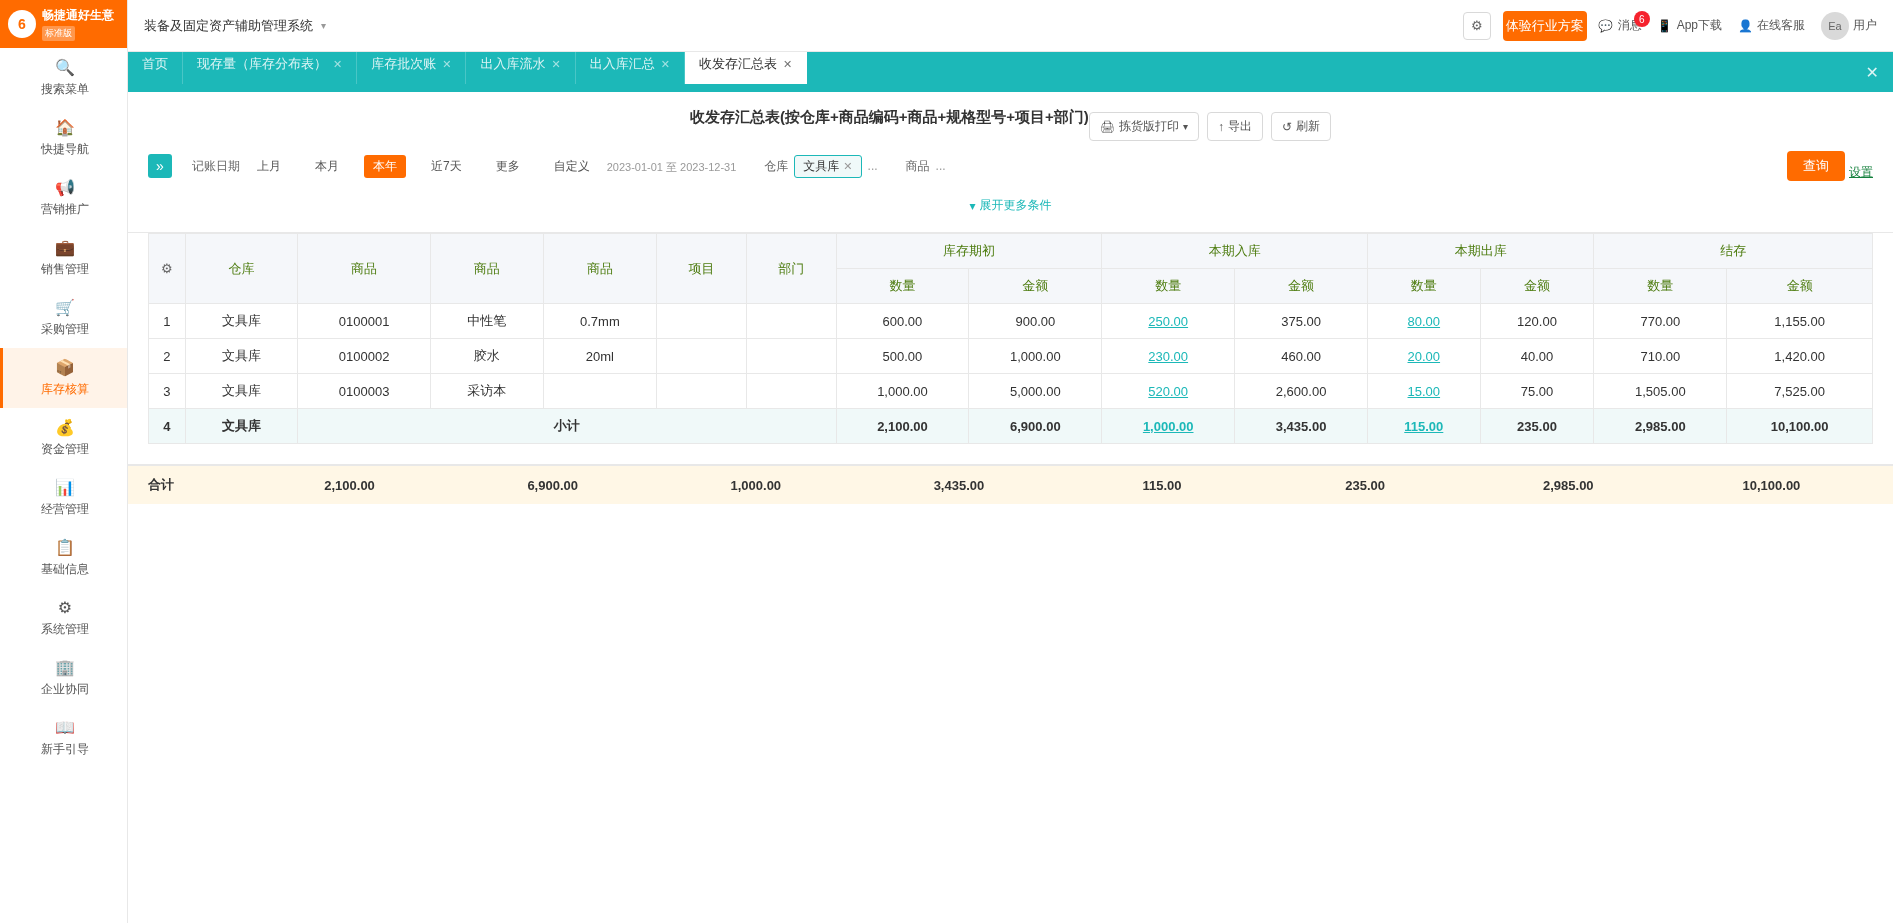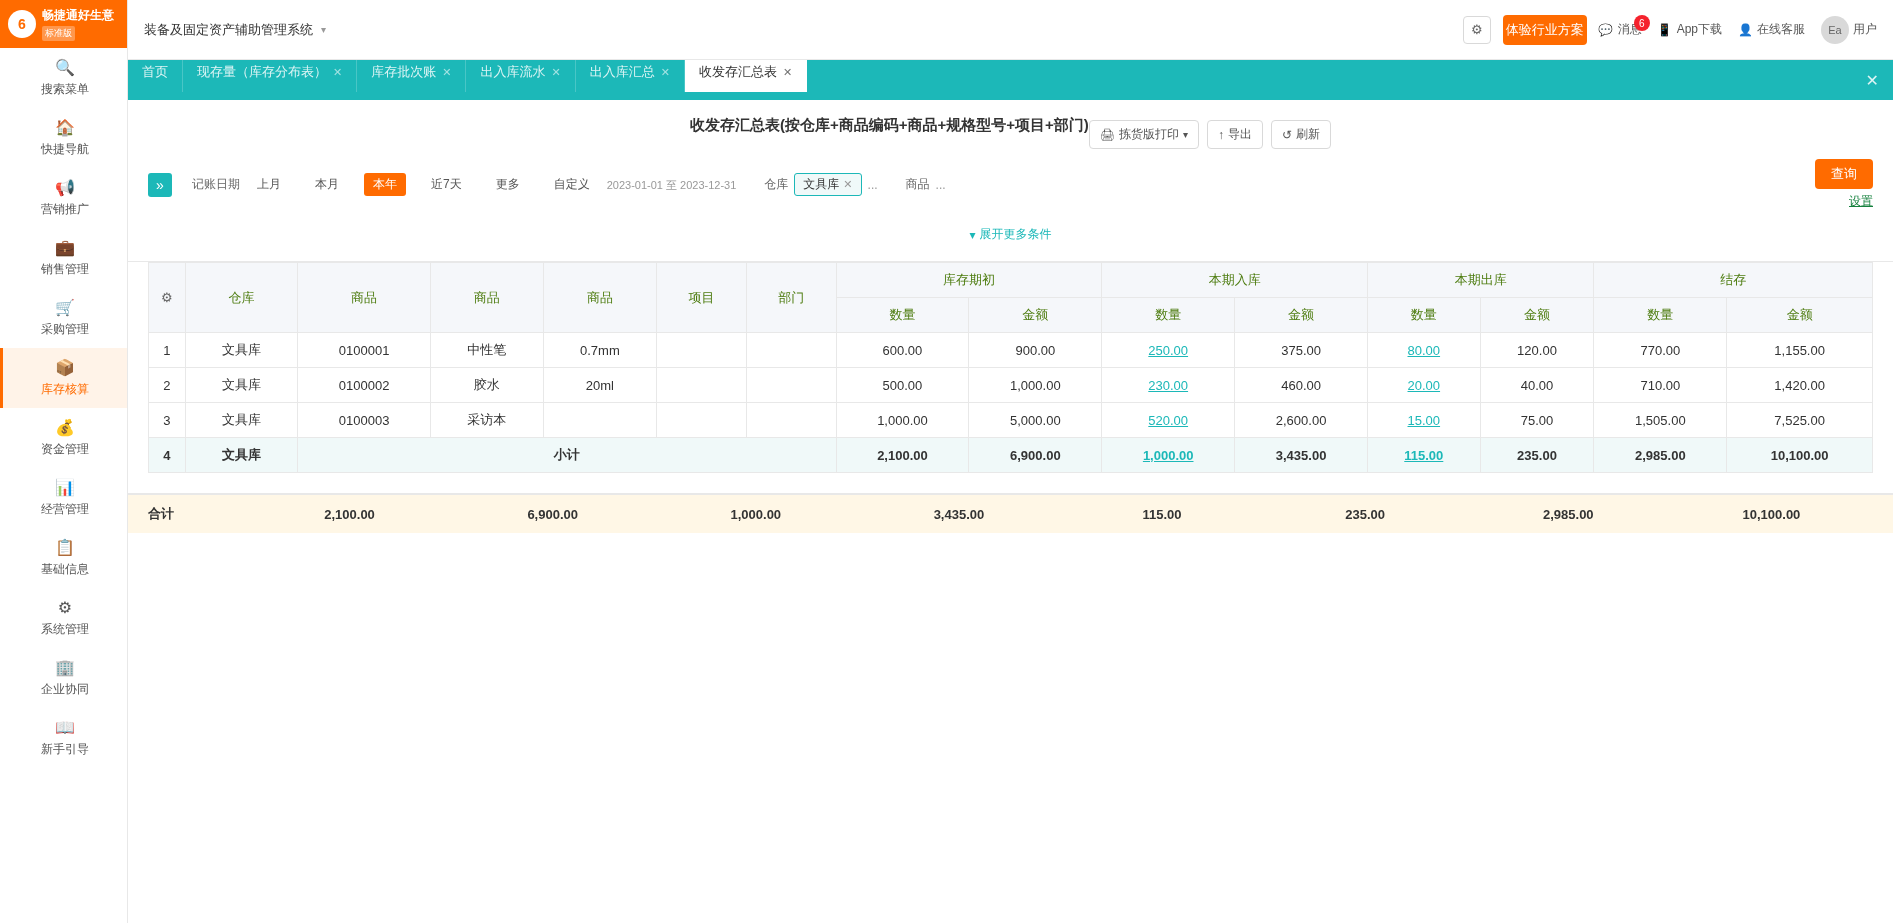--- a/index.html
+++ b/index.html
@@ -11,21 +11,21 @@
     .sidebar-logo-icon { width: 28px; height: 28px; background: #fff; border-radius: 50%; display: flex; align-items: center; justify-content: center; color: #ff6b00; font-weight: bold; font-size: 14px; flex-shrink: 0; }
     .sidebar-tag { font-size: 9px; background: rgba(255,255,255,0.3); border-radius: 2px; padding: 1px 3px; display: inline-block; margin-top: 2px; }
     .sidebar-item { display: flex; flex-direction: column; align-items: center; padding: 10px 6px; cursor: pointer; color: #555; font-size: 12px; gap: 4px; border-left: 3px solid transparent; }
     .sidebar-item.active { background: #fff3e8; color: #ff6b00; border-left: 3px solid #ff6b00; }
     .sidebar-item-icon { font-size: 16px; }
 
     
     .main { flex: 1; display: flex; flex-direction: column; overflow: hidden; }
 
     
-    .topbar { height: 60px; background: #fff; display: flex; align-items: center; padding: 0 16px; border-bottom: 1px solid #e8e8e8; gap: 12px; flex-shrink: 0; }
+    .topbar { height: 52px; background: #fff; display: flex; align-items: center; padding: 0 16px; border-bottom: 1px solid #e8e8e8; gap: 12px; flex-shrink: 0; }
     .topbar-system { font-size: 13px; color: #333; flex: 1; display: flex; align-items: center; gap: 8px; }
     .topbar-chevron { color: #999; font-size: 10px; }
     .topbar-settings-btn { width: 28px; height: 28px; border: 1px solid #d9d9d9; border-radius: 4px; display: flex; align-items: center; justify-content: center; cursor: pointer; color: #666; }
     .topbar-trial-btn { background: #ff6b00; color: #fff; border: none; border-radius: 4px; padding: 6px 3px; cursor: pointer; font-size: 13px; }
     .topbar-right { display: flex; align-items: center; gap: 16px; color: #555; font-size: 12px; }
     .topbar-right-item { display: flex; align-items: center; gap: 4px; cursor: pointer; position: relative; }
     .badge { background: #f5222d; color: #fff; border-radius: 50%; width: 16px; height: 16px; font-size: 10px; display: flex; align-items: center; justify-content: center; position: absolute; top: -6px; right: -8px; }
     .user-avatar { width: 28px; height: 28px; background: #d9d9d9; border-radius: 50%; display: flex; align-items: center; justify-content: center; font-size: 11px; color: #666; }
 
     
@@ -245,21 +245,21 @@
               <span class="warehouse-tag-close">✕</span>
             </div>
             <span class="filter-more">...</span>
           </div>
 
           <div style="display:flex; align-items:center; gap:6px; margin-left:16px;">
             <span class="filter-label">商品</span>
             <span class="filter-more">...</span>
           </div>
 
-          <div style="margin-left:auto; display:flex; flex-direction:column; gap:4px; align-items:flex-end;">
+          <div style="margin-left:auto; display:flex; flex-direction:row; gap:4px; align-items:flex-end;">
             <button class="query-btn">查询</button>
             <span class="settings-link">设置</span>
           </div>
         </div>
 
         <div style="display:flex; align-items:center; justify-content:center; margin-top:8px;">
           <div class="expand-btn">
             <span>▾</span>
             <span>展开更多条件</span>
           </div>

